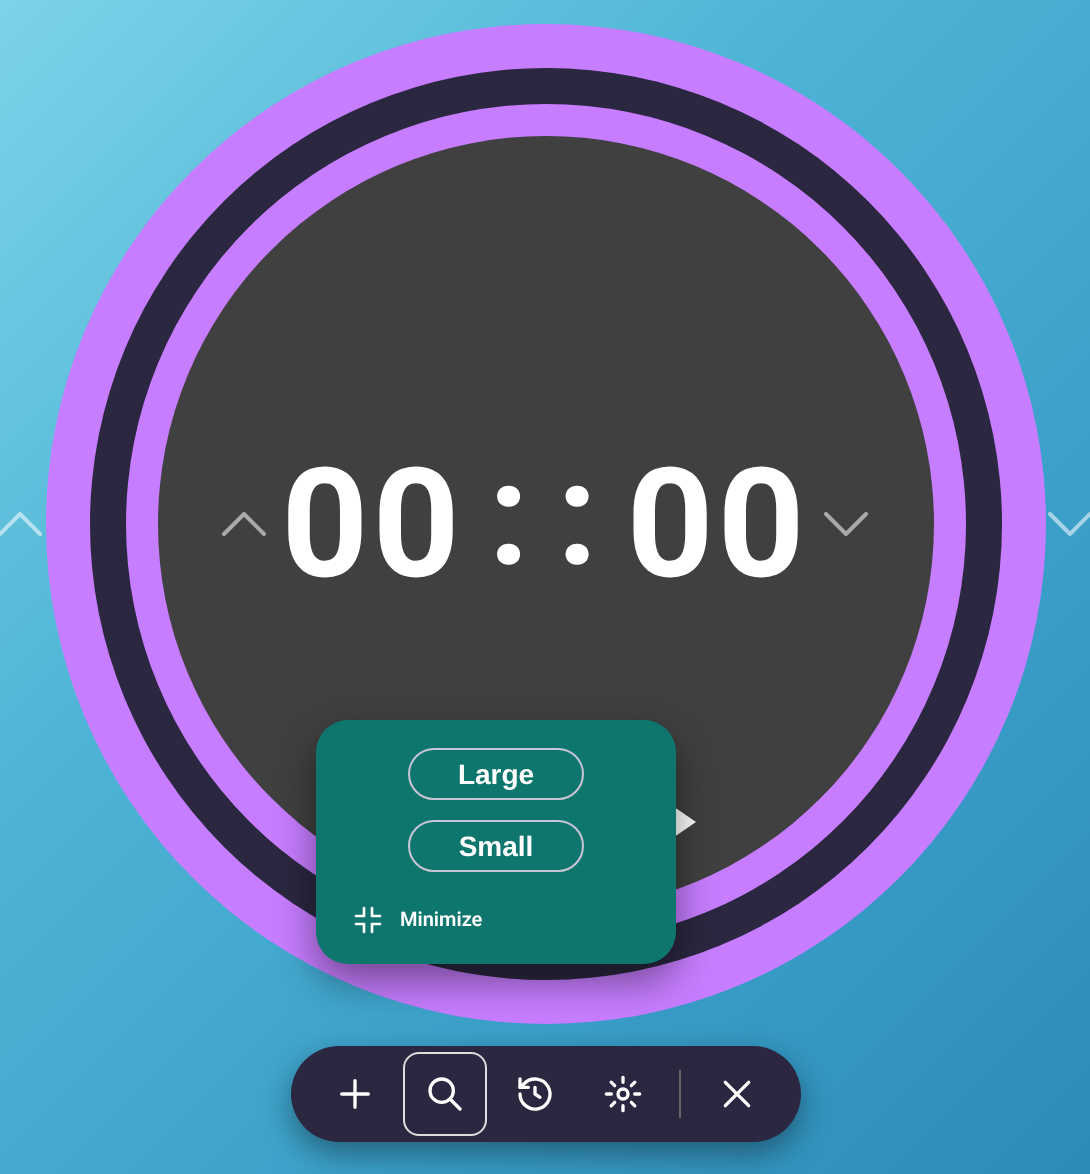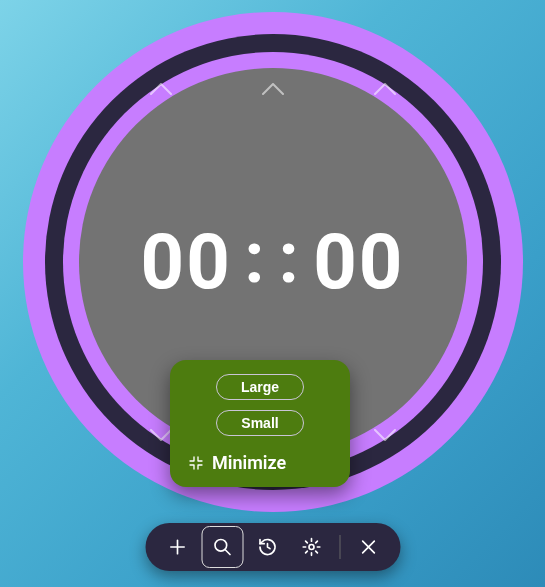--- a/index.html
+++ b/index.html
@@ -2,30 +2,30 @@
 <html><head>
 <meta charset="utf-8">
 <style>
   html,body{margin:0;padding:0;width:545px;height:587px;overflow:hidden;font-family:-apple-system,BlinkMacSystemFont,"Segoe UI",Roboto,sans-serif;background:linear-gradient(135deg,#7dd3e8 0%,#4fb5d6 35%,#3a9fc9 70%,#2d8bb8 100%);}
   .stage{position:relative;width:545px;height:587px;}
   
   .timer-wrap{position:absolute;left:50%;top:12px;transform:translateX(-50%);width:500px;height:500px;}
   .ring-outer{position:absolute;inset:0;border-radius:50%;background:#c77dff;}
   .ring-track{position:absolute;inset:22px;border-radius:50%;background:#2b2740;}
   .ring-inner{position:absolute;inset:40px;border-radius:50%;background:#c77dff;}
-  .face{position:absolute;inset:56px;border-radius:50%;background:#737373;display:flex;flex-direction:column;align-items:center;justify-content:space-between;}
+  .face{position:absolute;inset:56px;border-radius:50%;background:#404040;display:flex;flex-direction:row;align-items:center;justify-content:center;}
   .time-row{display:flex;align-items:center;justify-content:center;color:#fff;font-weight:700;font-size:76px;letter-spacing:2px;line-height:1;}
   .seg{display:inline-block;min-width:104px;text-align:center;}
   .colon{display:inline-block;padding:0 6px;font-size:72px;transform:translateY(-4px);}
   .chev-row{display:flex;justify-content:center;gap:88px;margin:14px 0;color:#fff;opacity:.55;}
   .chev{width:24px;height:14px;cursor:pointer;}
-  .size-popup{position:absolute;left:170px;top:360px;width:156px;background:#4d7c0f;border-radius:16px;padding:14px 12px 12px;box-shadow:0 8px 20px rgba(0,0,0,.45);color:#fff;z-index:5;}
+  .size-popup{position:absolute;left:158px;top:360px;width:156px;background:#0f766e;border-radius:16px;padding:14px 12px 12px;box-shadow:0 8px 20px rgba(0,0,0,.45);color:#fff;z-index:5;}
   .size-btn{display:block;margin:0 auto 10px;padding:4px 16px;border:1.5px solid #c9c5d6;border-radius:14px;background:transparent;color:#fff;font-weight:700;font-size:14px;cursor:pointer;min-width:88px;text-align:center;}
   .size-btn:last-of-type{margin-bottom:12px;}
-  .minimize-row{display:flex;align-items:center;gap:8px;padding:4px 6px 2px;cursor:pointer;font-size:18px;font-weight:600;color:#fff;}
+  .minimize-row{display:flex;align-items:center;gap:8px;padding:4px 6px 2px;cursor:pointer;font-size:10px;font-weight:600;color:#fff;}
   .minimize-row svg{width:16px;height:16px;stroke:#fff;}
   
   .toolbar{position:absolute;left:50%;bottom:16px;transform:translateX(-50%);height:48px;background:#2b2740;border-radius:24px;display:flex;align-items:center;padding:0 12px;gap:4px;box-shadow:0 6px 16px rgba(0,0,0,.4);}
   .tbtn{width:40px;height:40px;border-radius:10px;display:flex;align-items:center;justify-content:center;cursor:pointer;color:#fff;}
   .tbtn.active{border:1.5px solid #ddd;border-radius:8px;}
   .tbtn svg{width:20px;height:20px;stroke:#fff;fill:none;stroke-width:2;stroke-linecap:round;stroke-linejoin:round;}
   .divider{width:1px;height:24px;background:#666;margin:0 4px;}
 </style>
 </head>
 <body>

